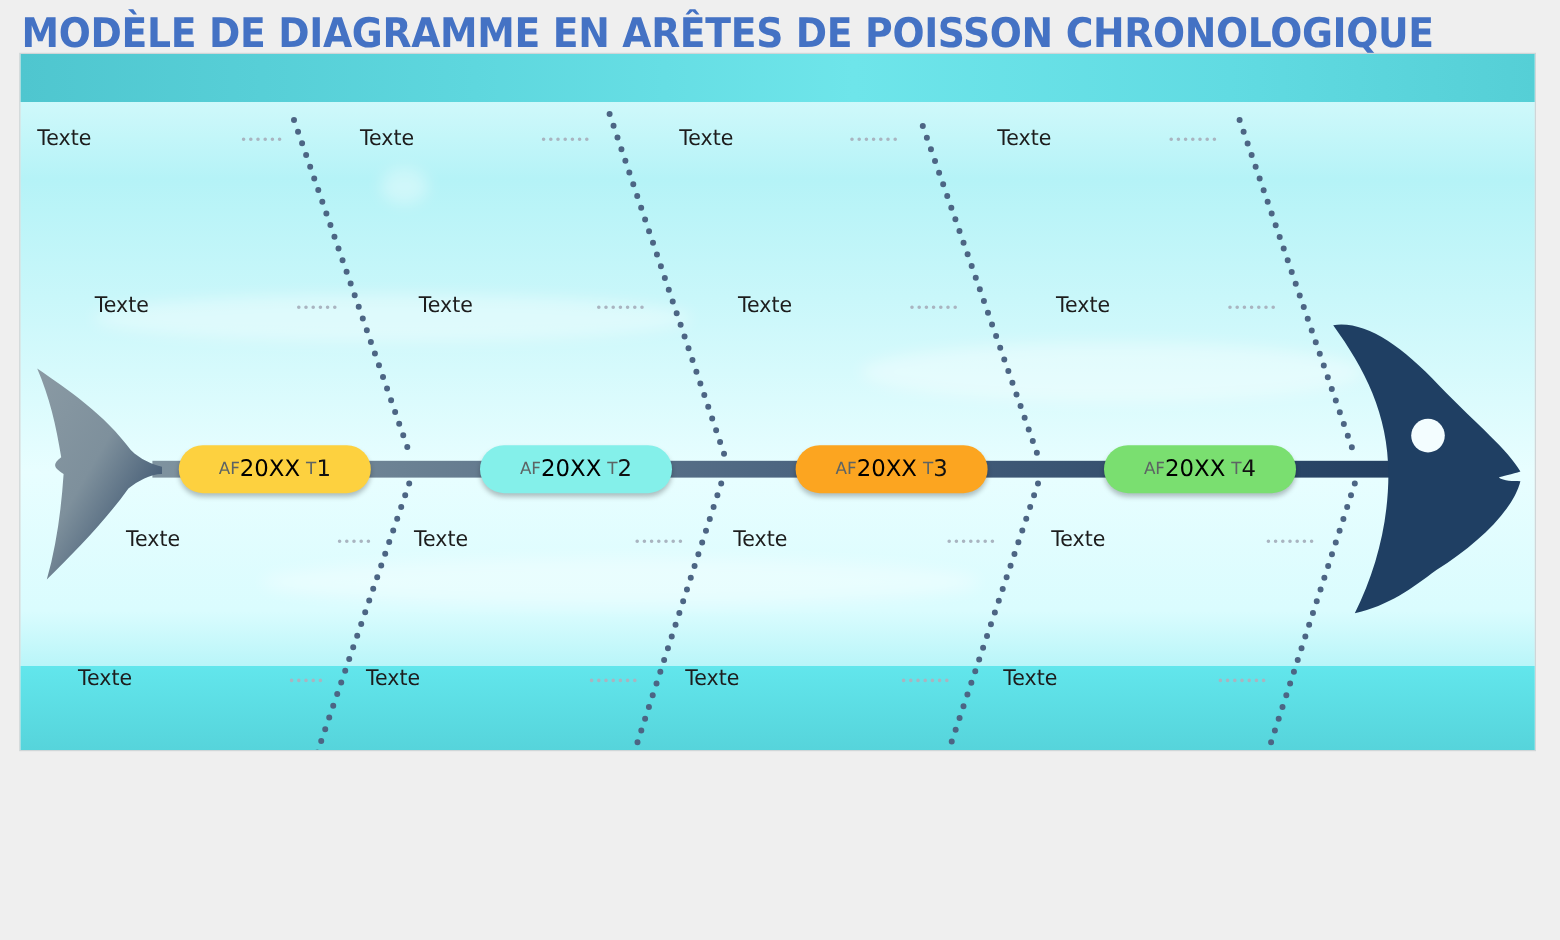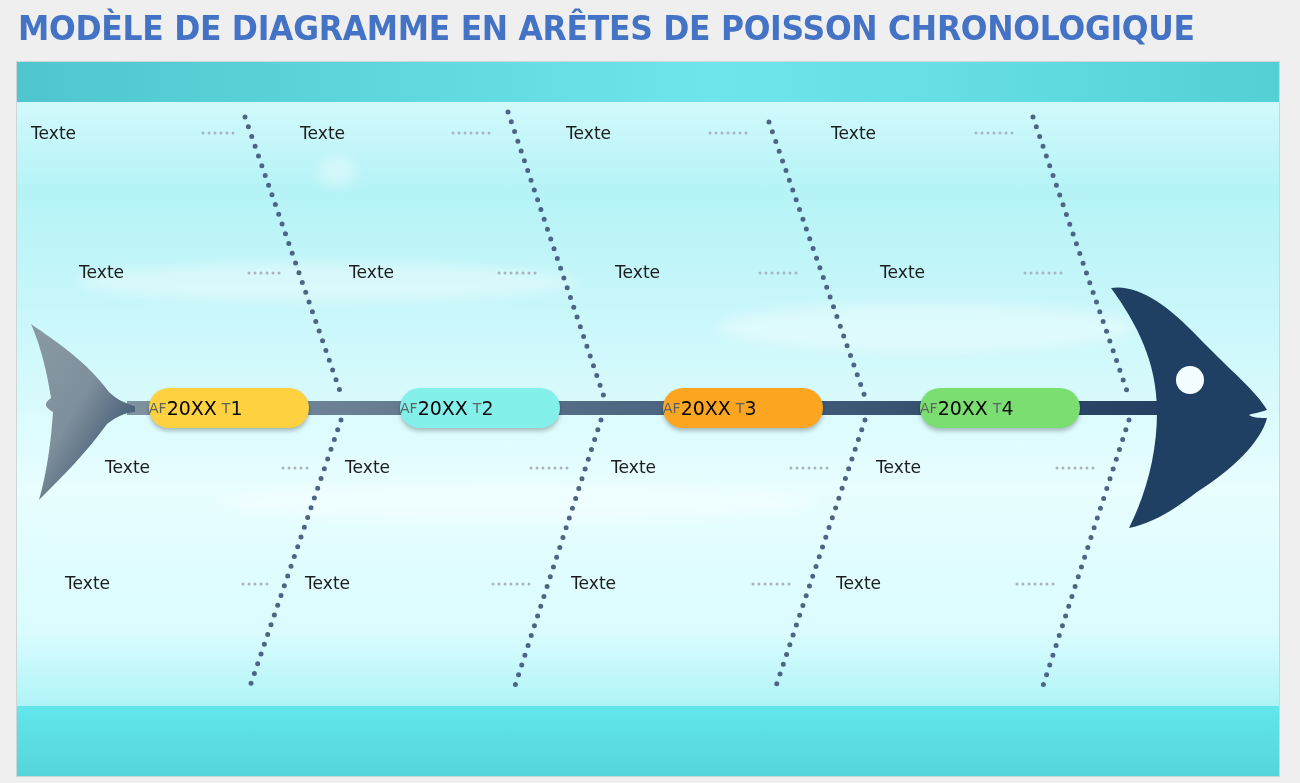--- a/index.html
+++ b/index.html
@@ -10,21 +10,21 @@
     position:relative;
   }
   .title {
     position:absolute; left:18px; top:8px;
     font-family:"DejaVu Sans", sans-serif;
     font-weight:bold; font-size:34px; letter-spacing:-0.3px;
     color:#4472c4; white-space:nowrap;
     transform-origin:left top; transform:scaleX(0.925);
   }
   .slide {
-    position:absolute; left:16px; top:61px; width:1264px; height:716px;
+    position:absolute; left:16px; top:44px; width:1264px; height:582px;
     border:1px solid #cfd6d8; box-sizing:border-box; overflow:hidden;
     background:linear-gradient(180deg,#dffcfd 0%,#b5f3f7 18%,#c9f7fa 35%,#e8feff 60%,#dafcfe 80%,#a8f2f6 92%,#aef0f5 100%);
   }
   .band-top {
     position:absolute; left:0; top:0; width:100%; height:40px;
     background:linear-gradient(90deg,#4fc6cf 0%,#5ed7de 30%,#6ee5ea 55%,#61dbe2 80%,#55cfd6 100%);
   }
   .band-bottom {
     position:absolute; left:0; bottom:0; width:100%; height:70px;
     background:linear-gradient(180deg,#62e6ec 0%,#56d4db 100%);
@@ -34,21 +34,21 @@
     background:rgba(255,255,255,0.35); filter:blur(6px);
   }
   svg.diagram { position:absolute; left:0; top:0; }
   .label {
     position:absolute; font-family:"DejaVu Sans", sans-serif;
     font-size:18px; color:#1d1d1d; white-space:nowrap;
     transform:scaleX(0.95); transform-origin:left center;
   }
   .pill {
     position:absolute; height:40px; width:160px; border-radius:20px;
-    display:flex; align-items:center; justify-content:flex-start;
+    display:flex; align-items:center; justify-content:center;
     box-shadow:0 3px 4px rgba(0,0,0,0.25);
     font-family:"DejaVu Sans", sans-serif; white-space:nowrap;
   }
   .pill .pre { font-size:14px; color:#5d6464; }
   .pill .year { font-size:19px; color:#000000; margin-right:5px; }
   .pill .q { font-size:14px; color:#5d6464; }
   .pill .qn { font-size:19px; color:#111; }
 </style>
 </head>
 <body>

